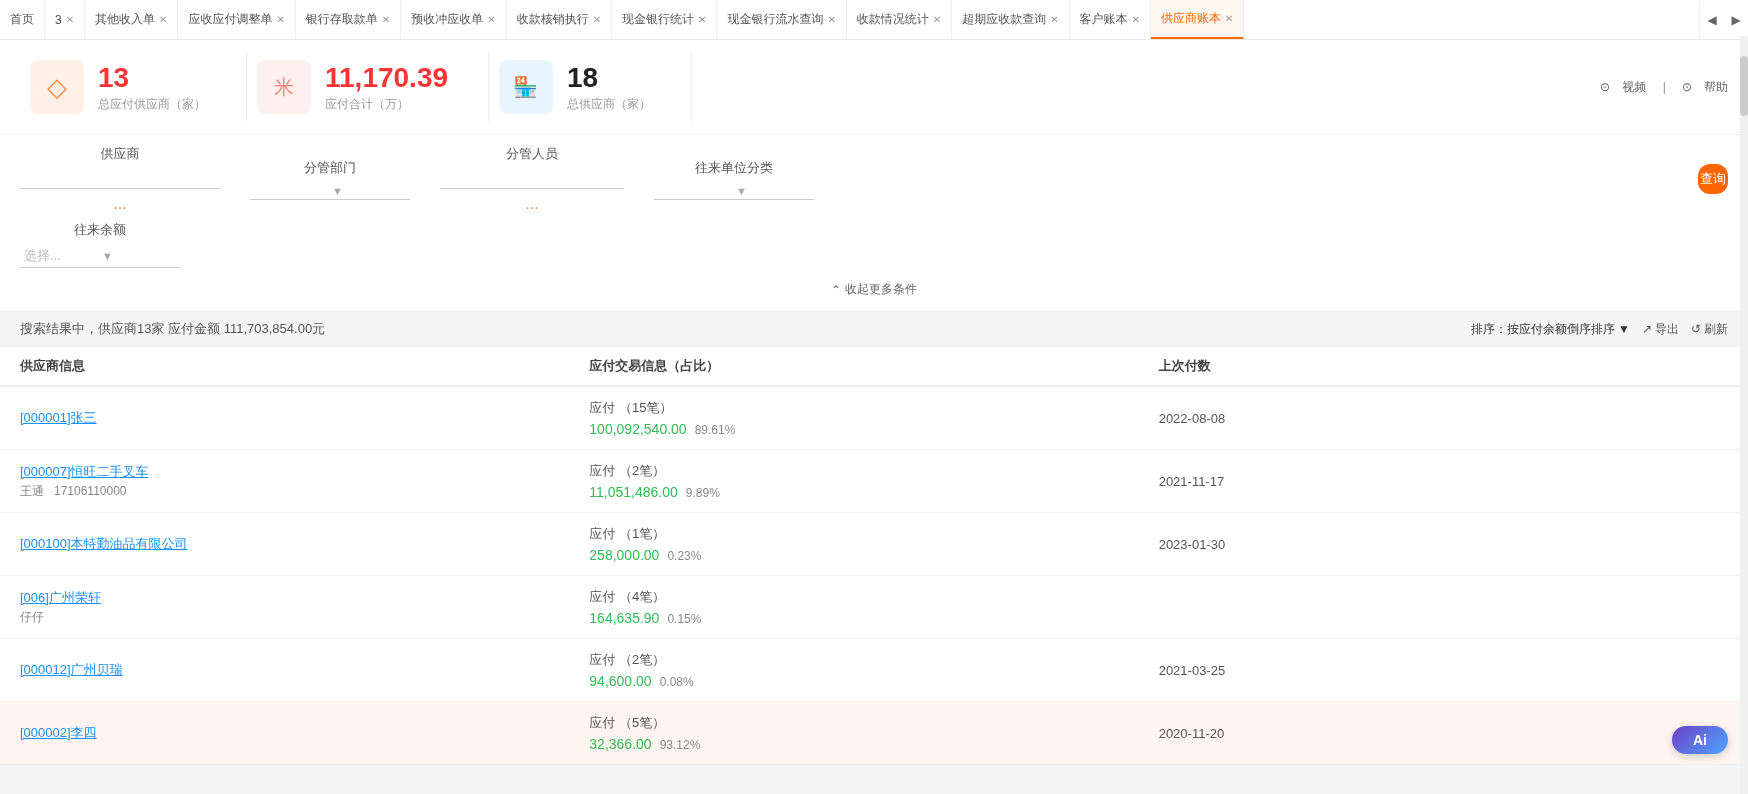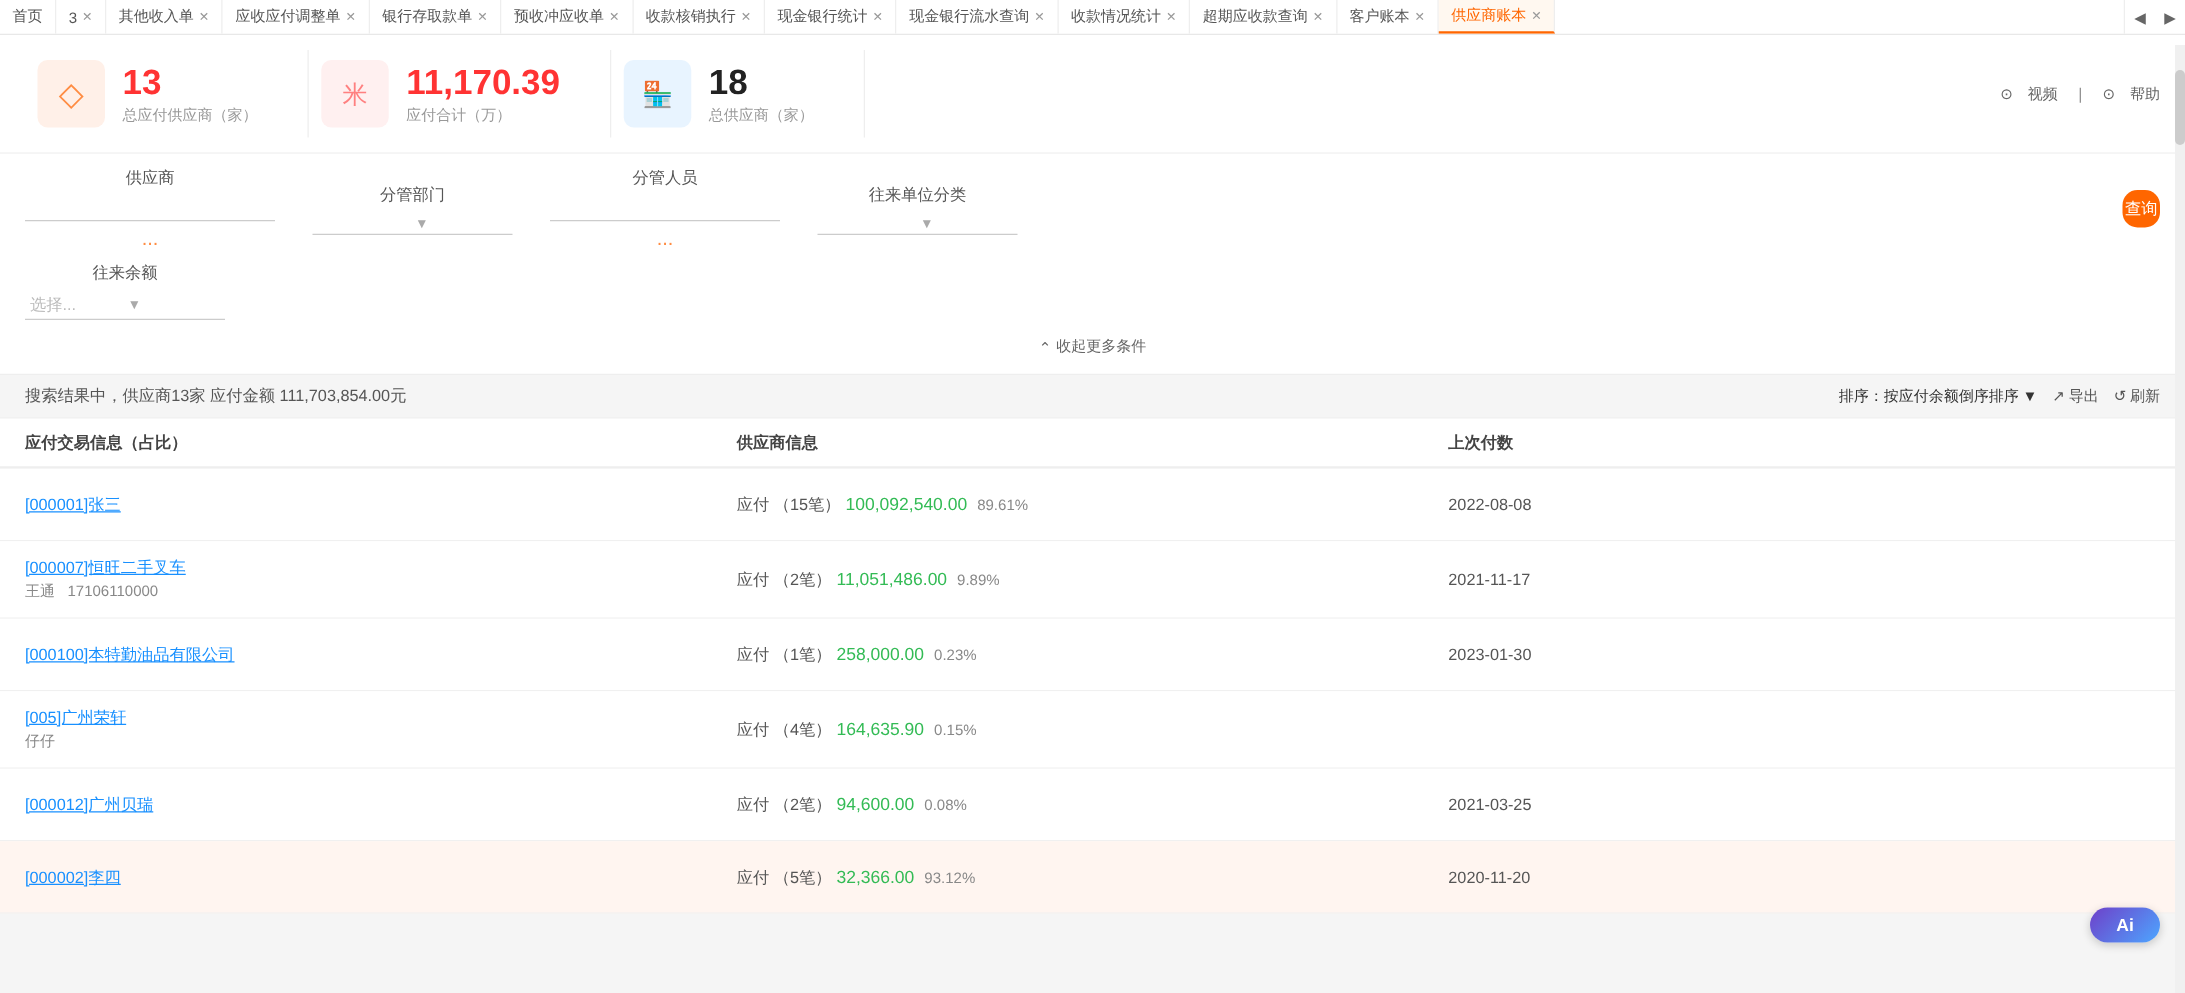--- a/index.html
+++ b/index.html
@@ -4,21 +4,21 @@
   <style>
     * { box-sizing: border-box; margin: 0; padding: 0; }
     body { font-family: 'Microsoft YaHei', Arial, sans-serif; font-size: 13px; background: #f5f5f5; color: #333; }
 
     
     .top-nav {
       display: flex;
       align-items: center;
       background: #fff;
       border-bottom: 1px solid #e8e8e8;
-      height: 28px;
+      height: 40px;
       overflow: hidden;
     }
     .nav-tab {
       display: flex;
       align-items: center;
       padding: 0 10px;
       height: 100%;
       white-space: nowrap;
       cursor: pointer;
       font-size: 12px;
@@ -216,21 +216,21 @@
       min-height: 58px;
     }
     .table-row.highlighted { background: #fff5f0; }
     .supplier-link {
       color: #1890ff;
       text-decoration: underline;
       cursor: pointer;
       font-size: 13px;
     }
     .supplier-sub { font-size: 12px; color: #888; margin-top: 2px; }
-    .trade-info { display: flex; flex-direction: row; gap: 4px; }
+    .trade-info { display: flex; flex-direction: column; gap: 4px; }
     .trade-label { font-size: 13px; color: #555; }
     .trade-amount { font-size: 14px; color: #33bb55; font-weight: 500; }
     .trade-pct { font-size: 12px; color: #888; margin-left: 8px; }
     .last-pay { font-size: 13px; color: #555; }
 
     
     .scroll-track {
       position: fixed;
       right: 0;
       top: 36px;
@@ -415,22 +415,22 @@
     </div>
     <div class="result-action">
       <span>↺</span>
       <span>刷新</span>
     </div>
   </div>
 </div>
 
 <div class="main-table-area">
   <div class="table-header">
+    <span>供应商信息</span>
     <span>应付交易信息（占比）</span>
-    <span>供应商信息</span>
     <span>上次付数</span>
   </div>
 
   <div class="table-row">
     <div>
       <a class="supplier-link">[000001]张三</a>
     </div>
     <div class="trade-info">
       <span class="trade-label">应付 <span>（15笔）</span></span>
       <span><span class="trade-amount">100,092,540.00</span><span class="trade-pct">89.61%</span></span>
@@ -462,21 +462,21 @@
       <span class="trade-label">应付 <span>（1笔）</span></span>
       <span><span class="trade-amount">258,000.00</span><span class="trade-pct">0.23%</span></span>
     </div>
     <div>
       <span class="last-pay">2023-01-30</span>
     </div>
   </div>
 
   <div class="table-row">
     <div>
-      <a class="supplier-link">[005]广州荣轩</a>
+      <a class="supplier-link">[006]广州荣轩</a>
       <div class="supplier-sub">仔仔</div>
     </div>
     <div class="trade-info">
       <span class="trade-label">应付 <span>（4笔）</span></span>
       <span><span class="trade-amount">164,635.90</span><span class="trade-pct">0.15%</span></span>
     </div>
     <div>
       <span class="last-pay"></span>
     </div>
   </div>

